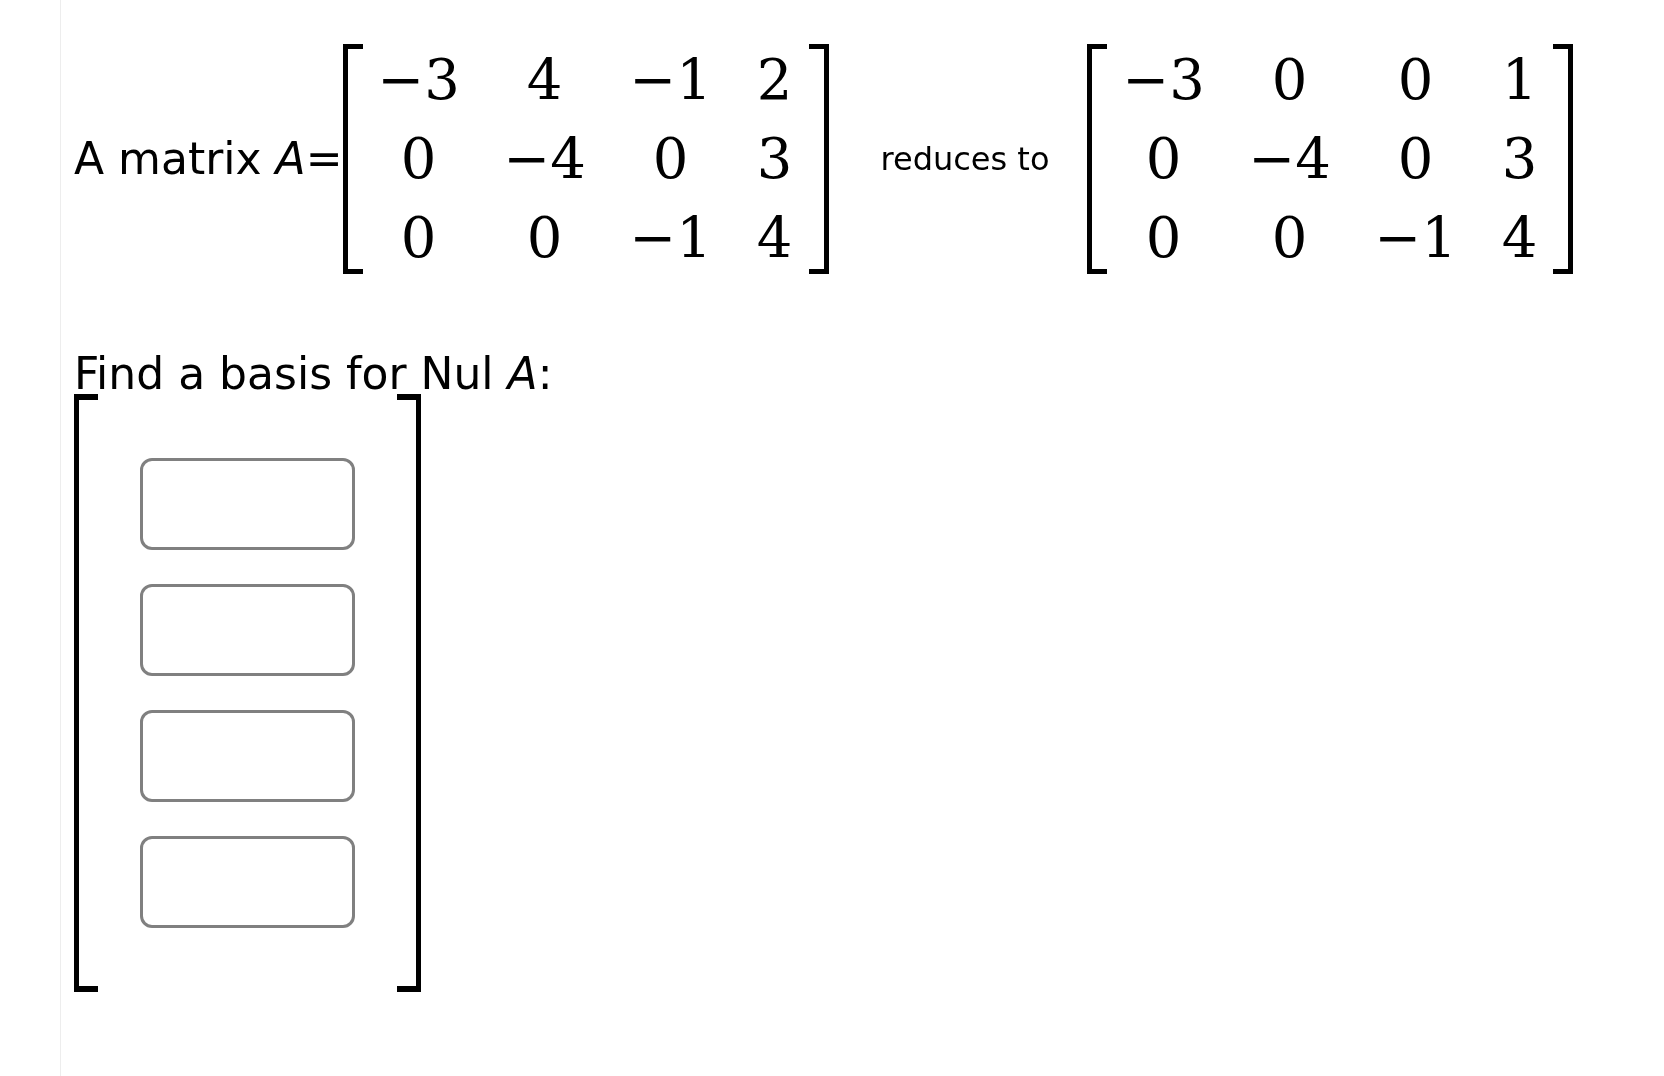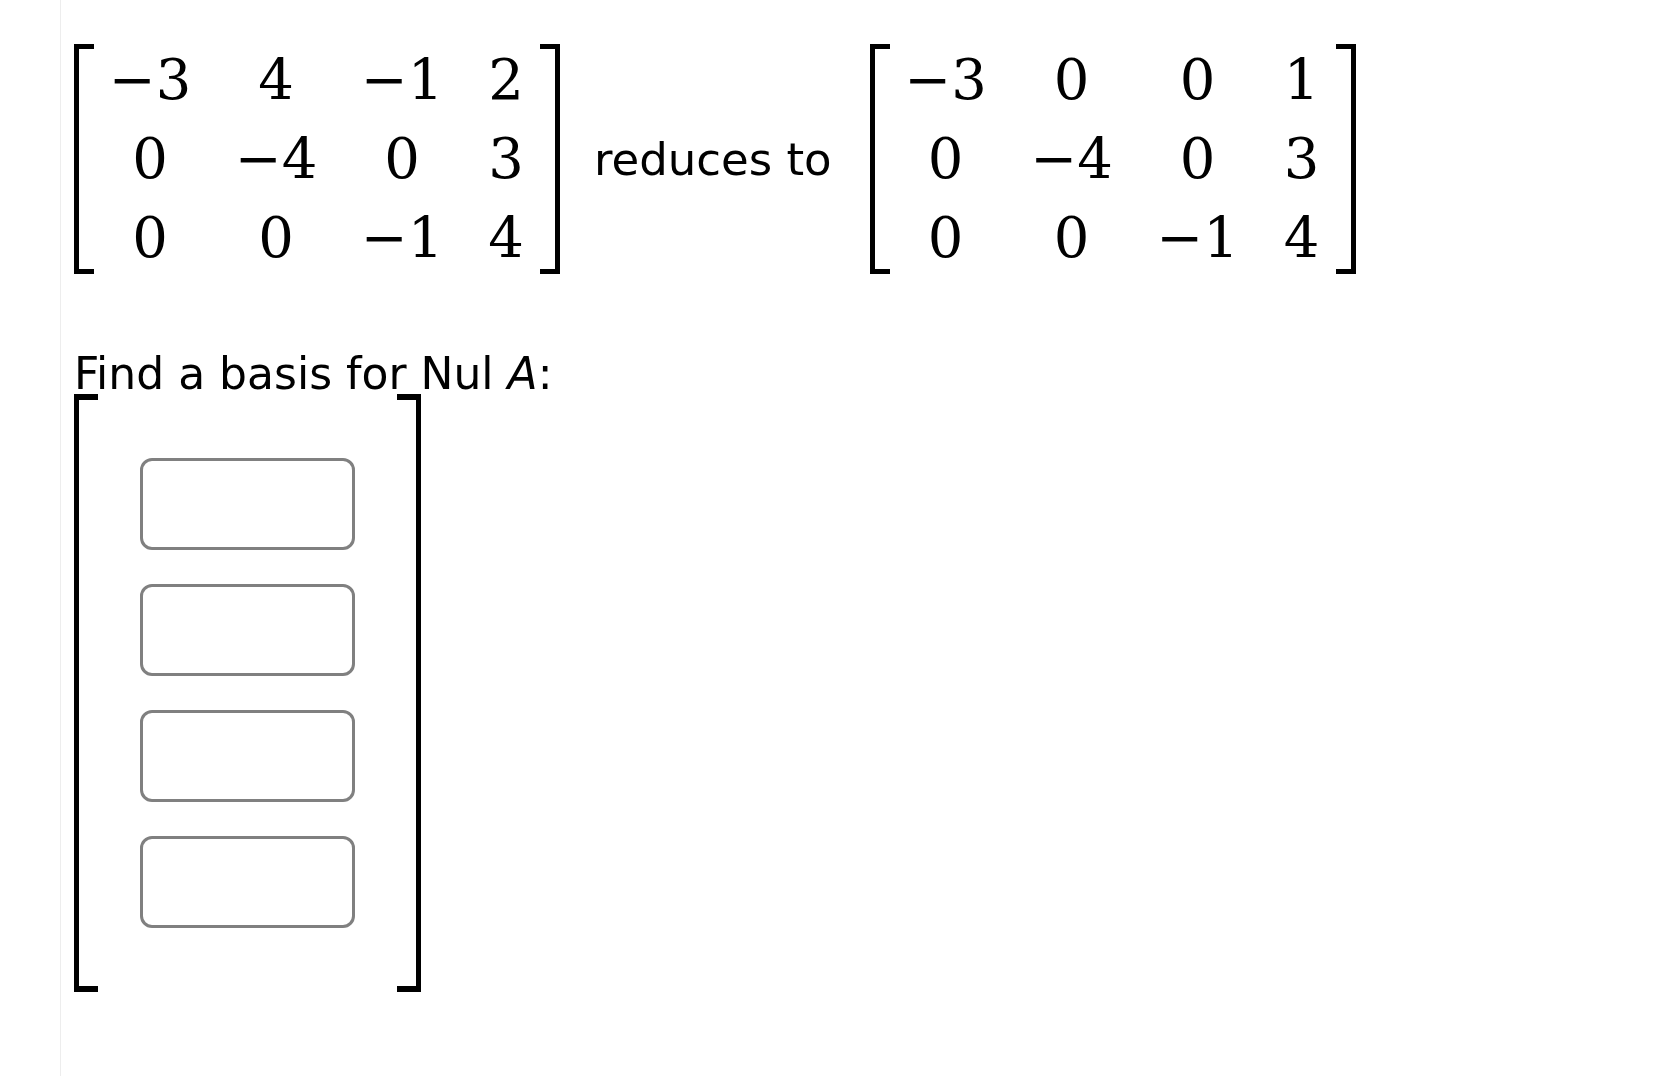--- a/index.html
+++ b/index.html
@@ -40,23 +40,23 @@
     font-family: "DejaVu Sans", sans-serif;
     font-size: 44px;
     line-height: 1;
     white-space: pre;
     color: #000;
   }
   .prose .it { font-style: italic; }
 
   .reduces-text {
     font-family: "DejaVu Sans", sans-serif;
-    font-size: 45px;
-    white-space: pre;
-    margin: 0 38px 0 34px;
+    font-size: 32px;
+    white-space: pre;
+    margin: 0 38px 0 52px;
   }
 
   
   .matrix {
     display: inline-flex;
     align-items: stretch;
     height: 230px;
   }
   .bracket {
     width: 22px;
@@ -178,20 +178,21 @@
     padding: 0 10px;
   }
 </style>
 </head>
 <body>
 
 <div class="left-rule"></div>
 
 <div class="problem-row">
 
+  <span class="prose"><span>A matrix </span><span class="it">A</span><span>=</span></span>
 
   <span class="matrix matrix-a">
     <span class="bracket bracket-left">
       <span class="arm-top"></span>
       <span class="arm-bot"></span>
     </span>
     <span class="matrix-grid">
       <span class="cell">−3</span>
       <span class="cell">4</span>
       <span class="cell">−1</span>

